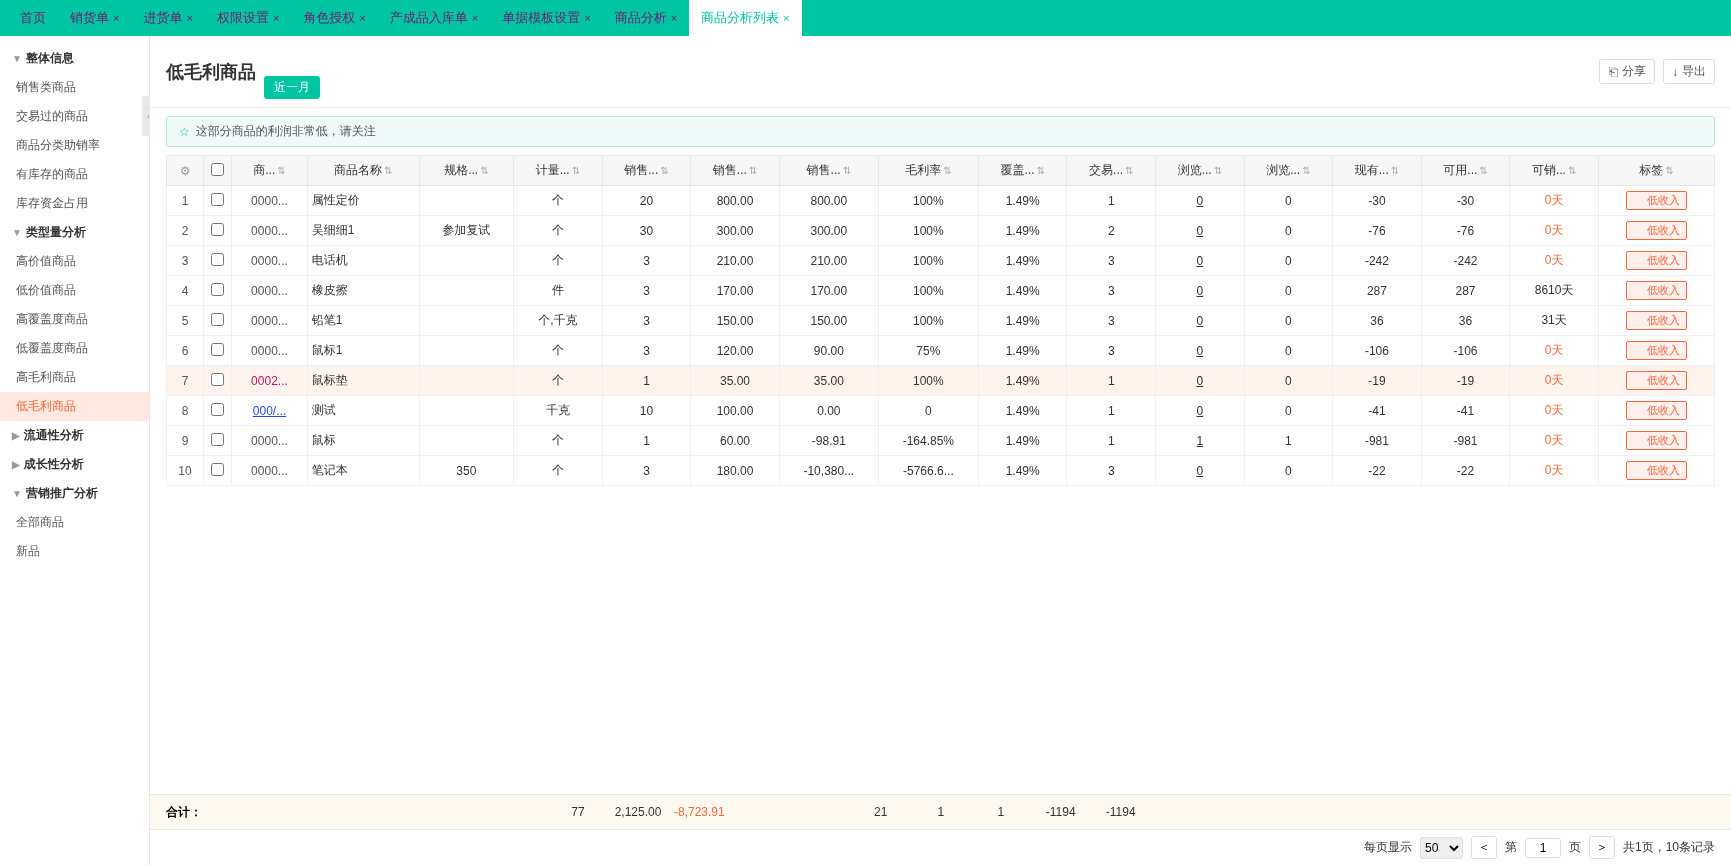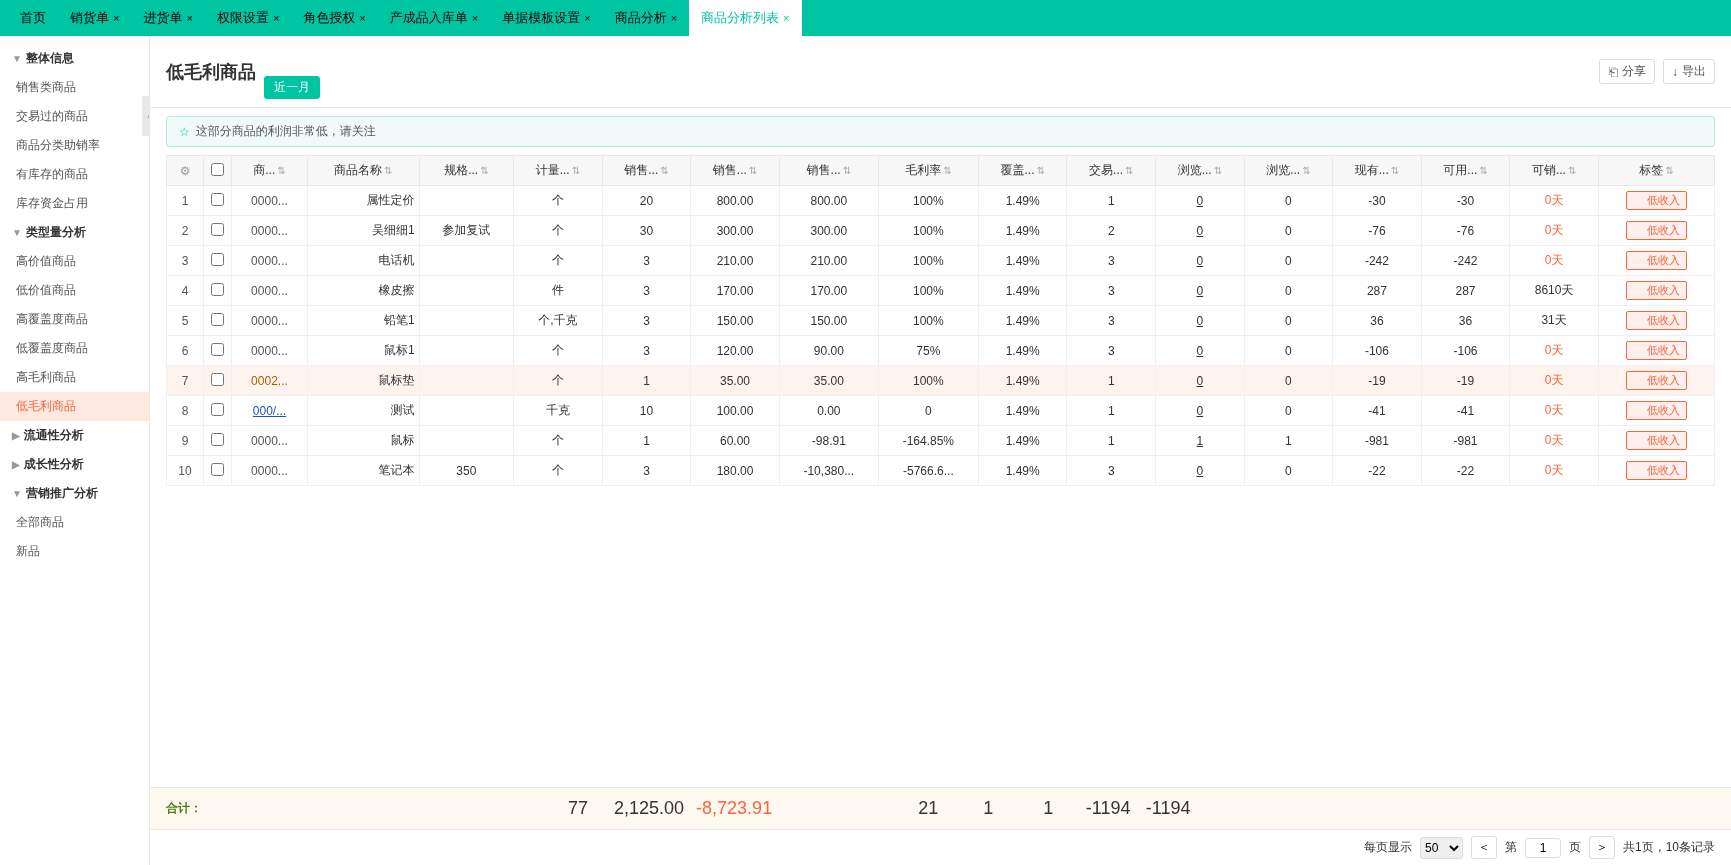--- a/index.html
+++ b/index.html
@@ -7,21 +7,21 @@
 
     
     .top-nav {
       background: #00c5a3;
       display: flex;
       align-items: center;
       height: 36px;
       padding: 0 8px;
     }
     .top-nav .nav-item {
-      color: #000000;
+      color: #701a75;
       padding: 0 12px;
       height: 36px;
       display: flex;
       align-items: center;
       cursor: pointer;
       font-size: 13px;
       white-space: nowrap;
     }
     .top-nav .nav-item.active { background: #fff; color: #00c5a3; align-items: center; }
     .top-nav .nav-item .close-x { margin-left: 4px; font-size: 11px; }
@@ -183,50 +183,50 @@
     }
     thead th .sort-arrows { color: #aaa; font-size: 10px; margin-left: 2px; }
     tbody tr { border-bottom: 1px solid #f0f0f0; }
     tbody tr.highlighted { background: #fff3ee; }
     tbody td {
       border: 1px solid #f0f0f0;
       padding: 5px 4px;
       text-align: center;
       white-space: nowrap;
     }
-    .text-left { text-align: right; }
+    .text-left { text-align: left; }
     .text-red { color: #f5673c; }
     .underline { text-decoration: underline; cursor: pointer; }
     .tag-badge {
       display: inline-block;
       padding: 1px 6px;
       border-radius: 2px;
       font-size: 11px;
     }
     .tag-low-income { background: #fff0ed; color: #f5673c; border: 1px solid #f5673c; padding-left: 20px; }
 
     
     .table-footer {
       border-top: 1px solid #e8e8e8;
       padding: 6px 16px;
       background: #fdf9f0;
       display: flex;
       align-items: center;
     }
-    .footer-label { color: #4d7c0f; font-weight: bold; padding-right: 8px; }
+    .footer-label { color: #000000; font-weight: bold; padding-right: 8px; }
     .footer-cells {
       display: flex;
       gap: 0;
       flex: 1;
     }
     .footer-cell {
       padding: 4px 6px;
       min-width: 60px;
       text-align: center;
-      font-size: 18px;
+      font-size: 12px;
     }
 
     
     .pagination-bar {
       display: flex;
       align-items: center;
       justify-content: flex-end;
       padding: 6px 16px;
       border-top: 1px solid #e8e8e8;
       background: #fff;
@@ -509,21 +509,21 @@
       <td><span class="underline">0</span></td>
       <td>0</td>
       <td>-106</td>
       <td>-106</td>
       <td style="color:#f5673c;">0天</td>
       <td><span class="tag-badge tag-low-income">低收入</span></td>
     </tr>
             <tr class="highlighted">
       <td><span style="color:#555;">7</span></td>
       <td class="checkbox-cell"><input type="checkbox" style=""></td>
-      <td style="color:#a16207;">0002...</td>
+      <td style="color:#be185d;">0002...</td>
       <td class="text-left">鼠标垫</td>
       <td></td>
       <td>个</td>
       <td>1</td>
       <td>35.00</td>
       <td>35.00</td>
       <td>100%</td>
       <td>1.49%</td>
       <td>1</td>
       <td><span class="underline">0</span></td>

